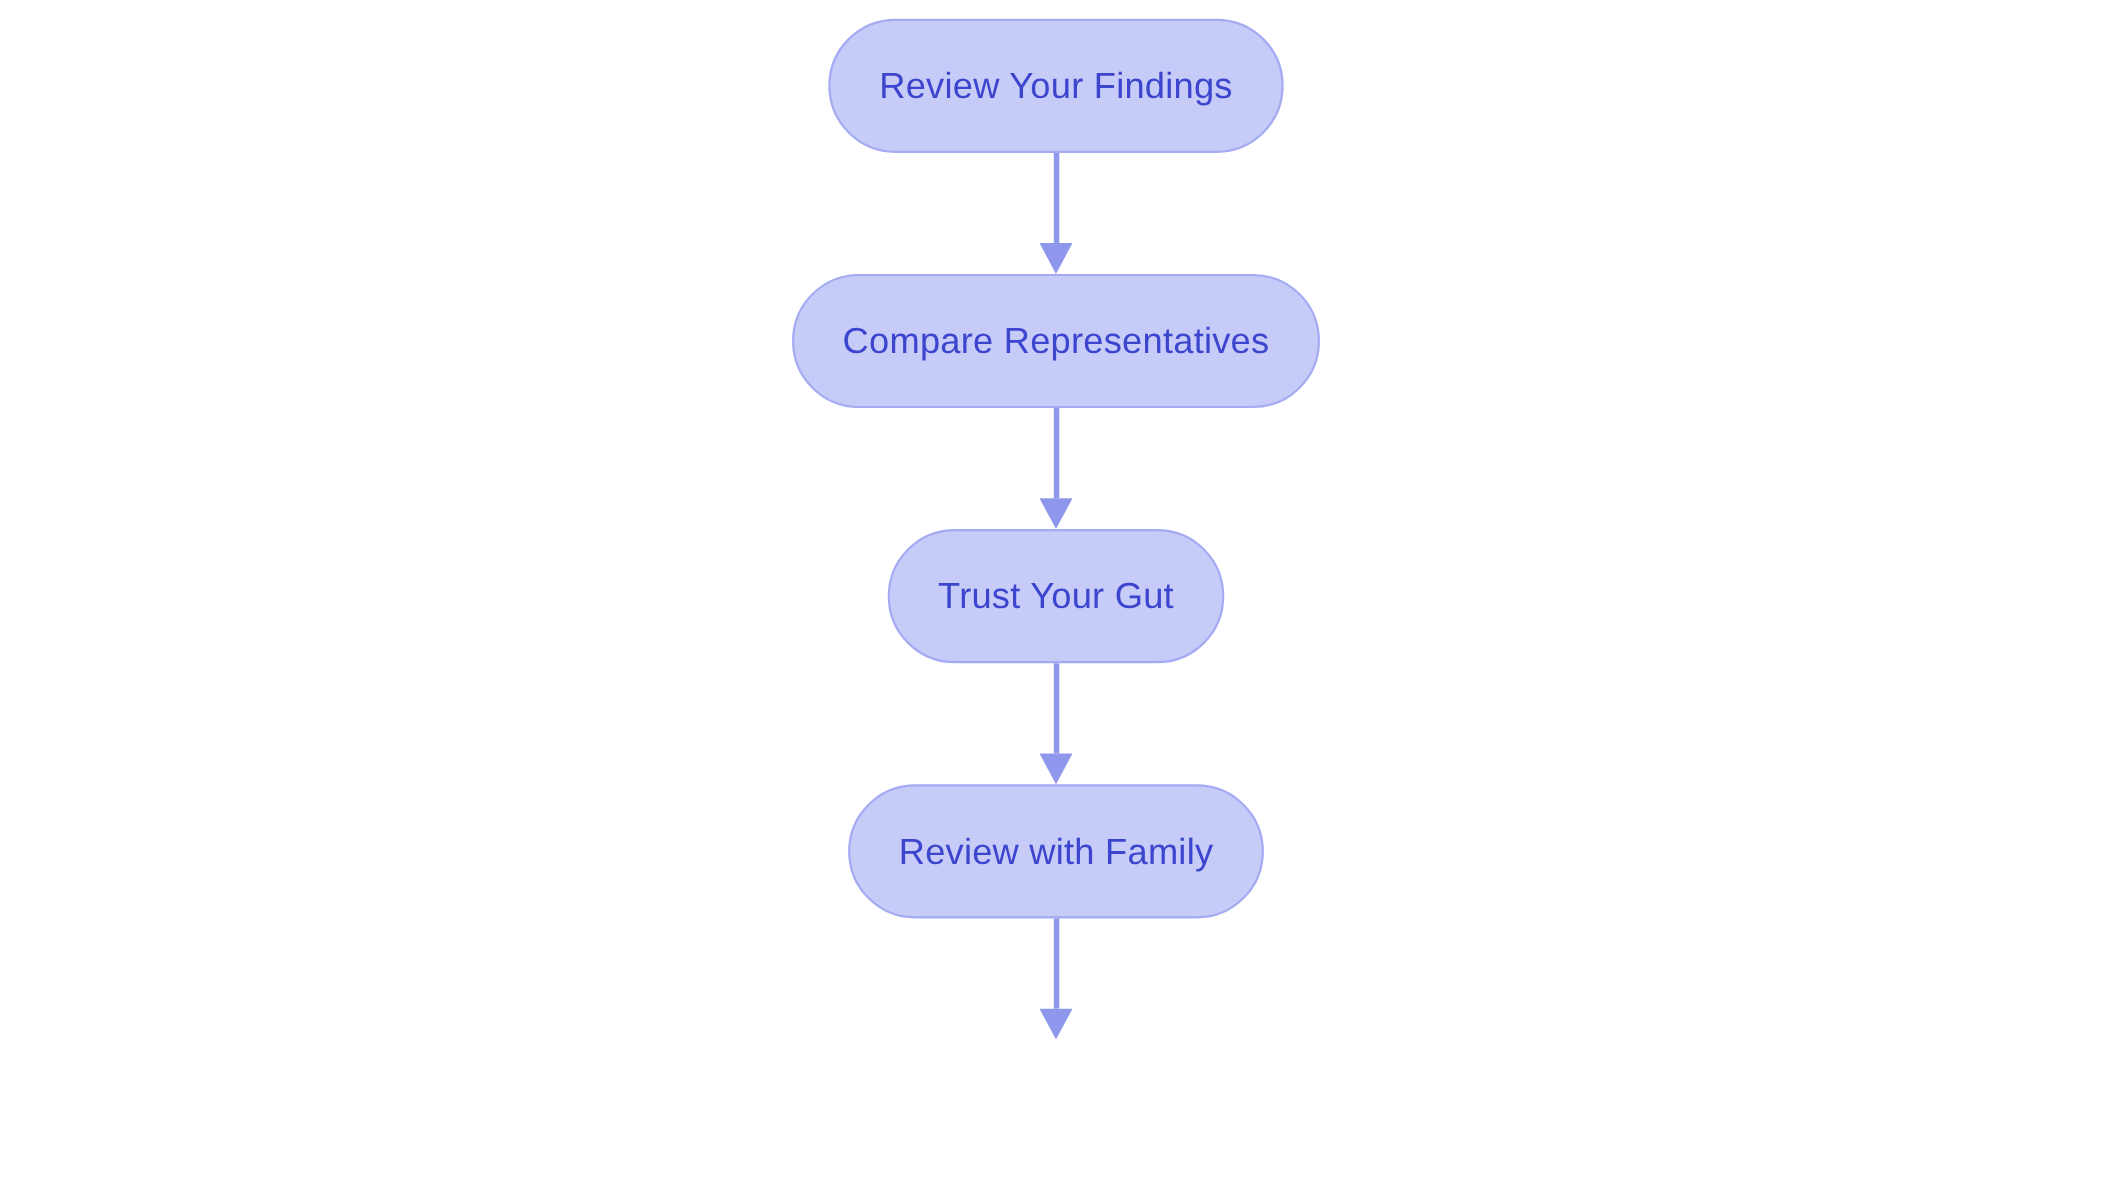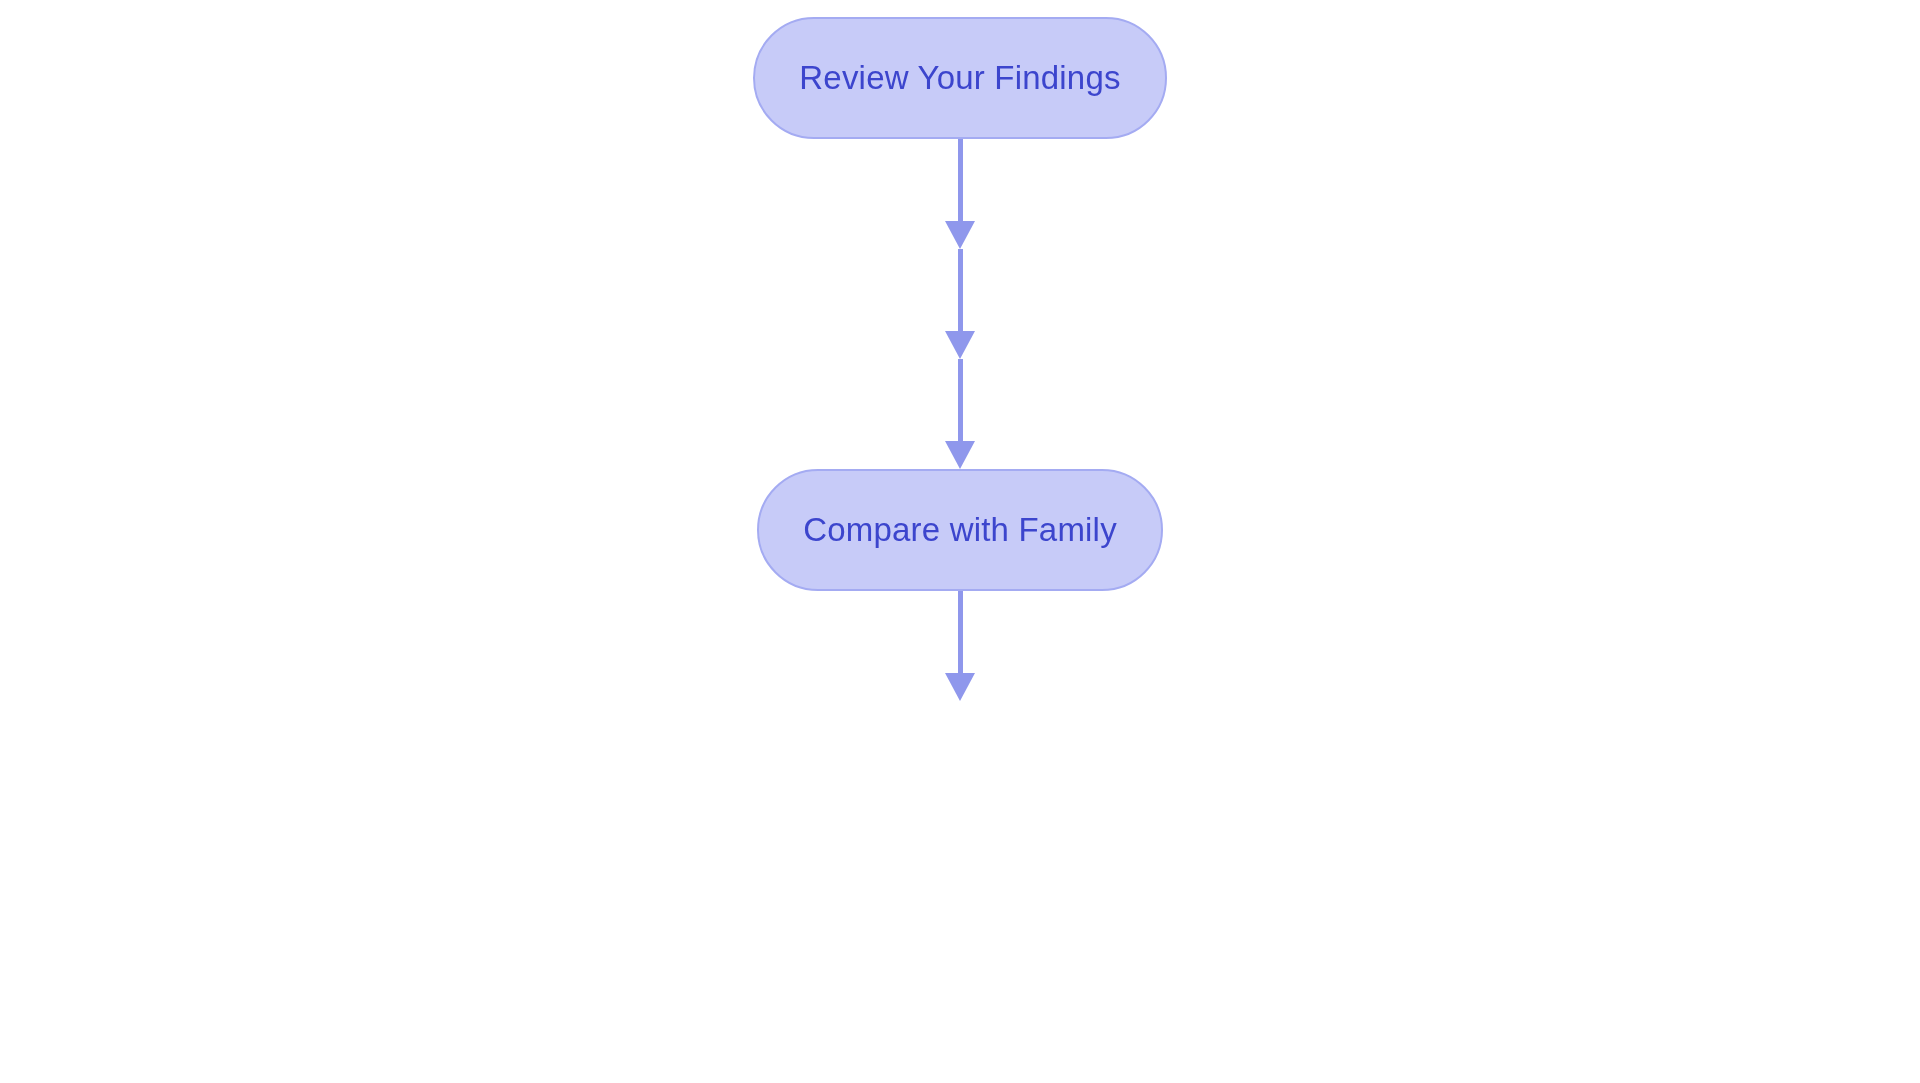--- a/index.html
+++ b/index.html
@@ -70,34 +70,40 @@
 
   <div class="flow-node">
     <span class="node-label">Review Your Findings</span>
   </div>
 
   <div class="arrow">
     <div class="arrow-line"></div>
     <div class="arrow-head"></div>
   </div>
 
-
-  <div class="arrow">
-    <div class="arrow-line"></div>
-    <div class="arrow-head"></div>
+  <div class="flow-node">
+    <span class="node-label">Compare Representatives</span>
   </div>
-
 
   <div class="arrow">
     <div class="arrow-line"></div>
     <div class="arrow-head"></div>
   </div>
 
   <div class="flow-node">
-    <span class="node-label">Compare with Family</span>
+    <span class="node-label">Trust Your Gut</span>
+  </div>
+
+  <div class="arrow">
+    <div class="arrow-line"></div>
+    <div class="arrow-head"></div>
+  </div>
+
+  <div class="flow-node">
+    <span class="node-label">Review with Family</span>
   </div>
 
   <div class="arrow">
     <div class="arrow-line"></div>
     <div class="arrow-head"></div>
   </div>
 
 
 </div>
 

